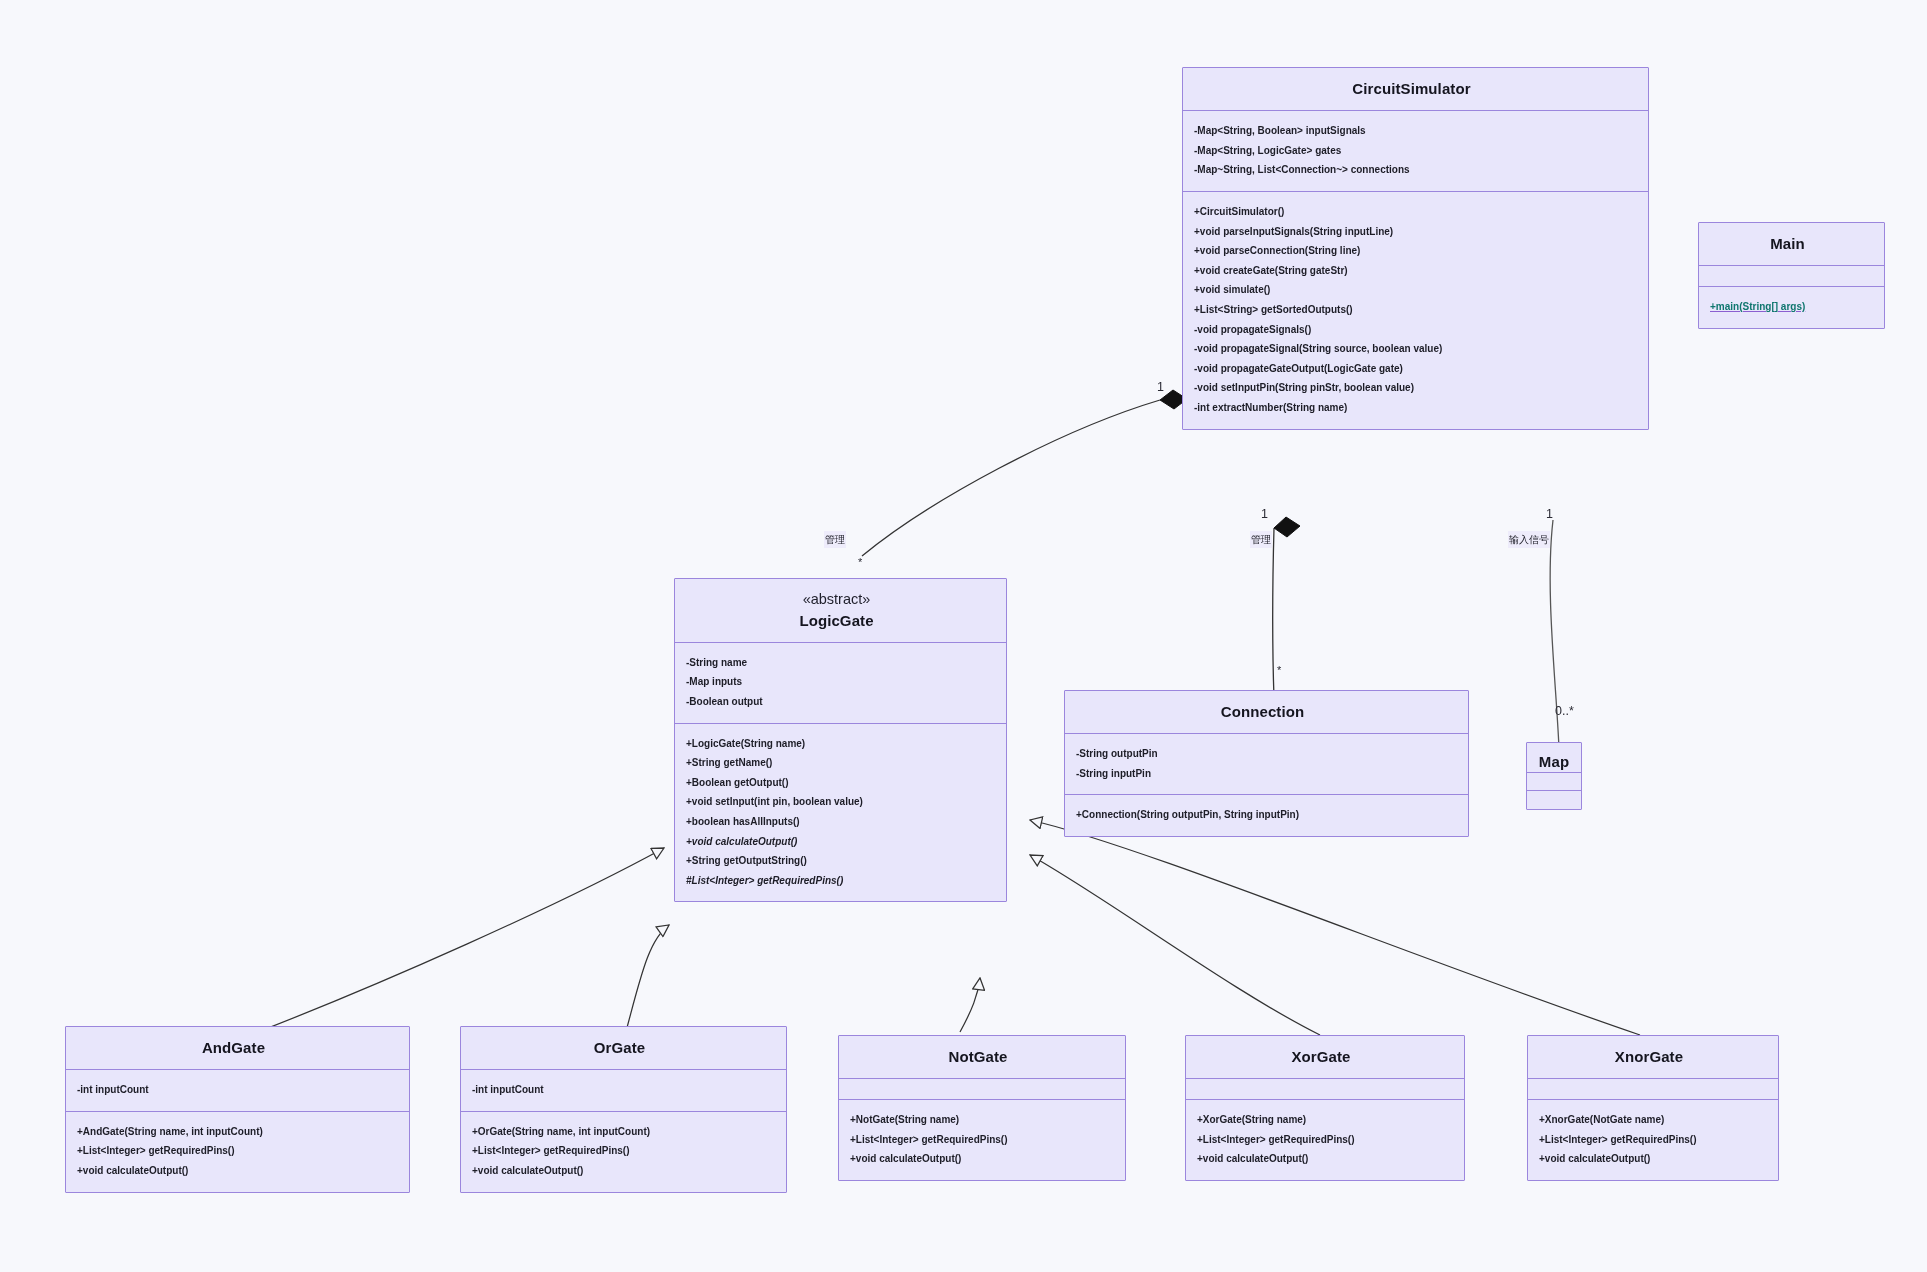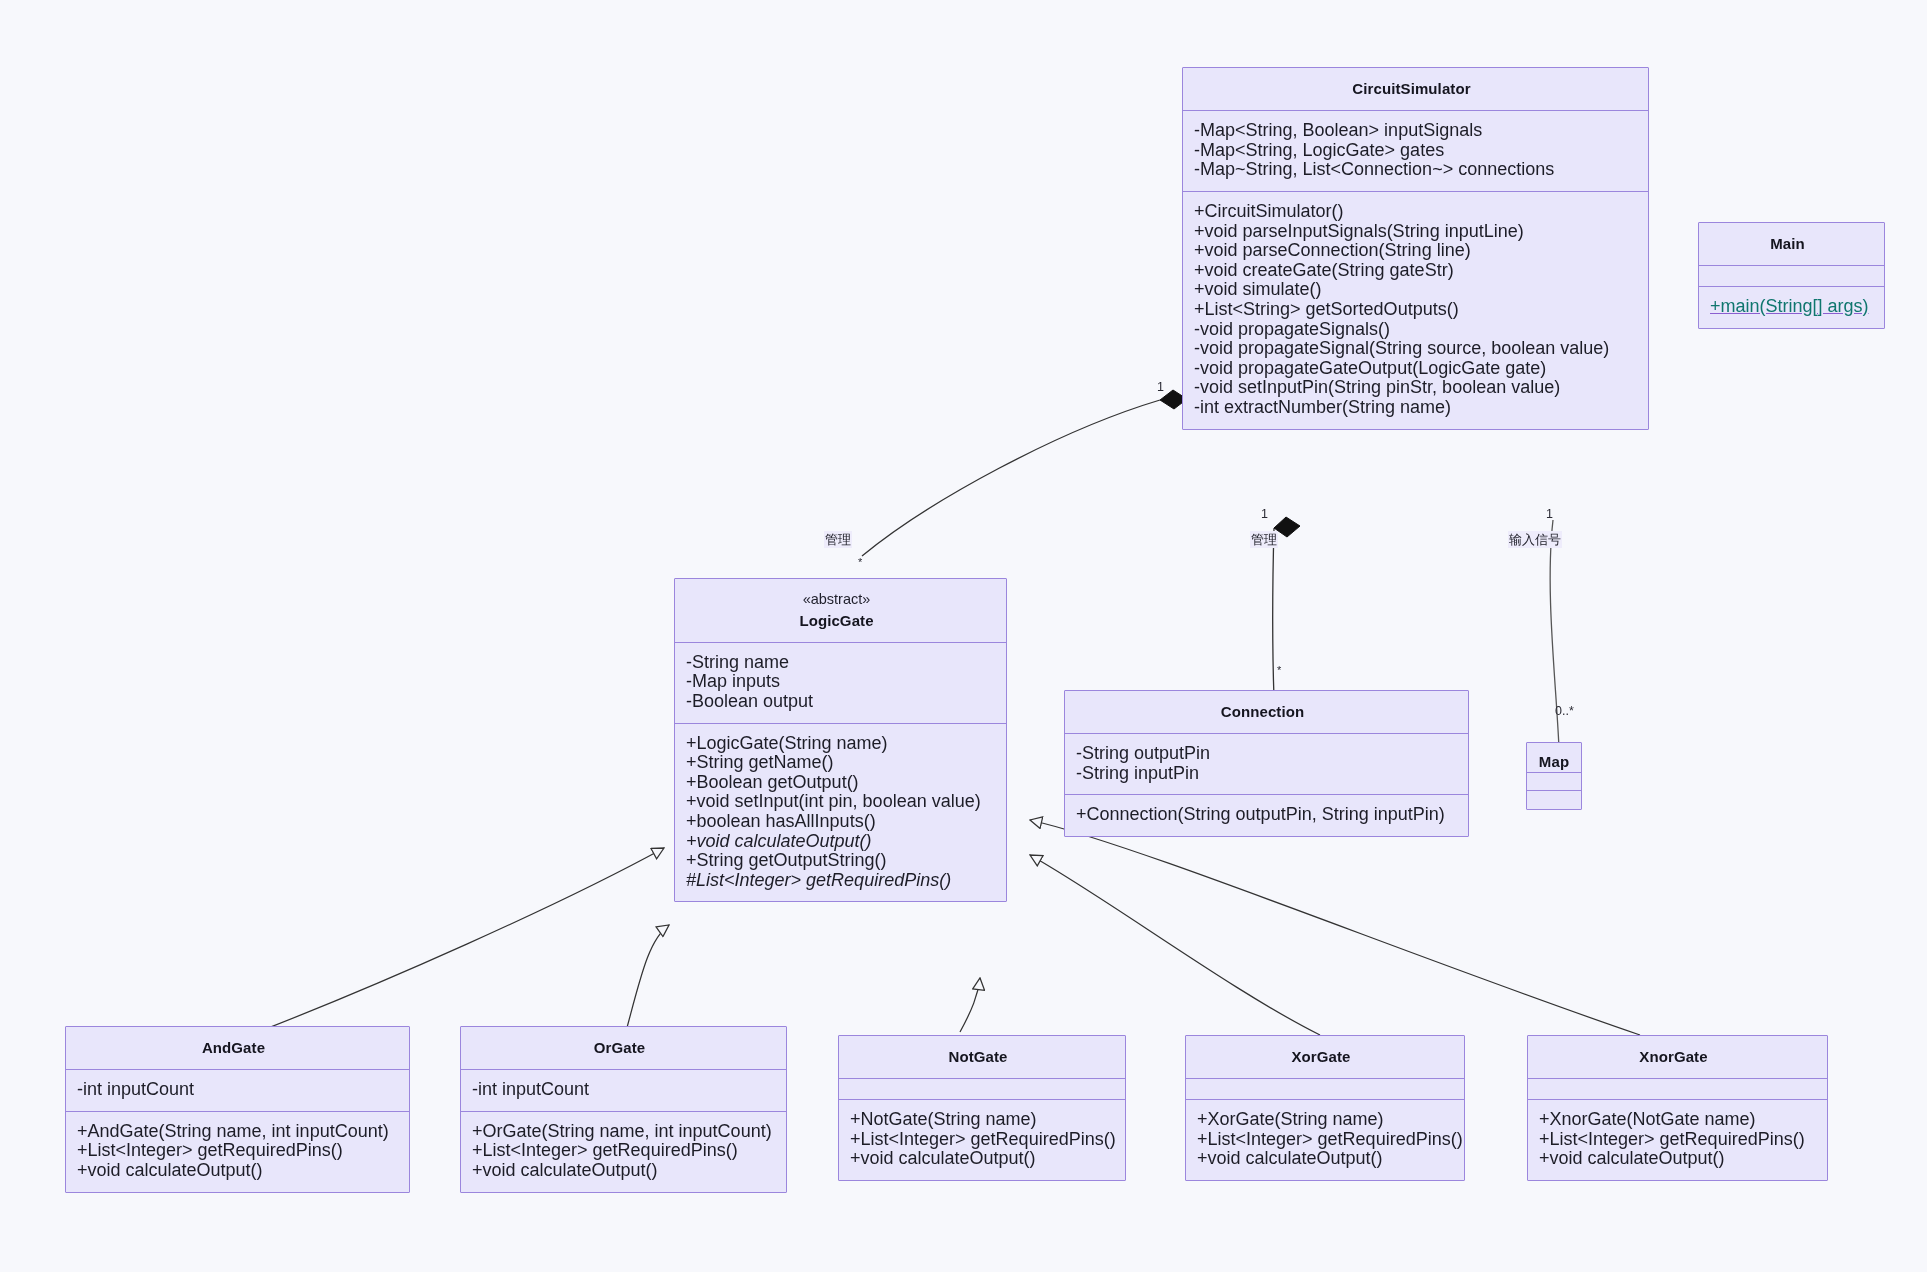--- a/index.html
+++ b/index.html
@@ -62,38 +62,39 @@
     padding: 10px 11px 11px 11px;
   }
   .cls-attrs {
     border-bottom: 1.4px solid #9b86dd;
   }
   .cls-attrs.empty, .cls-ops.empty {
     padding: 0;
     height: 21px;
   }
   .mline {
-    font-size: 18px;
+    font-size: 10px;
     color: #1d1d27;
     line-height: 19.6px;
     white-space: pre;
+    font-weight: bold;
   }
   .mline.ital {
     font-style: italic;
   }
   .mline.underl {
     text-decoration: underline;
     text-decoration-color: #8b5fd0;
     color: #0f766e;
   }
 
   
   .edge-label {
     position: absolute;
-    font-size: 13px;
+    font-size: 10px;
     color: #1d1d27;
     background: #eeecfb;
     padding: 0 1px;
     white-space: nowrap;
     line-height: 17px;
   }
   .mult-label {
     position: absolute;
     font-size: 12.5px;
     color: #2a2a33;
@@ -284,21 +285,21 @@
       <span class="cls-title">XorGate</span>
     </div>
     <div class="cls-attrs empty"></div>
     <div class="cls-ops">
       <div class="mline">+XorGate(String name)</div>
       <div class="mline">+List&lt;Integer&gt; getRequiredPins()</div>
       <div class="mline">+void calculateOutput()</div>
     </div>
   </div>
 
-  <div class="umlclass" style="left:1527px; top:1035px; width:301px;">
+  <div class="umlclass" style="left:1527px; top:1035px; width:252px;">
     <div class="cls-header">
       <span class="cls-title">XnorGate</span>
     </div>
     <div class="cls-attrs empty"></div>
     <div class="cls-ops">
       <div class="mline">+XnorGate(NotGate name)</div>
       <div class="mline">+List&lt;Integer&gt; getRequiredPins()</div>
       <div class="mline">+void calculateOutput()</div>
     </div>
   </div>

